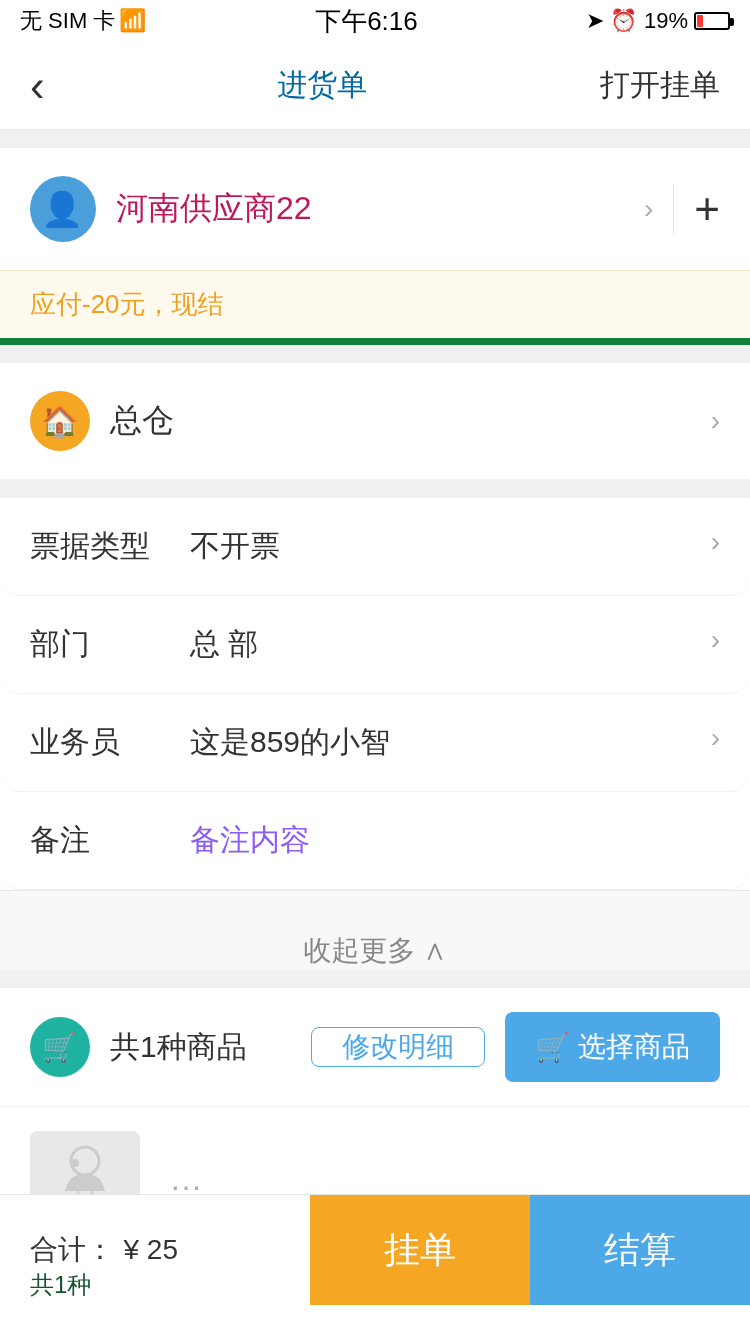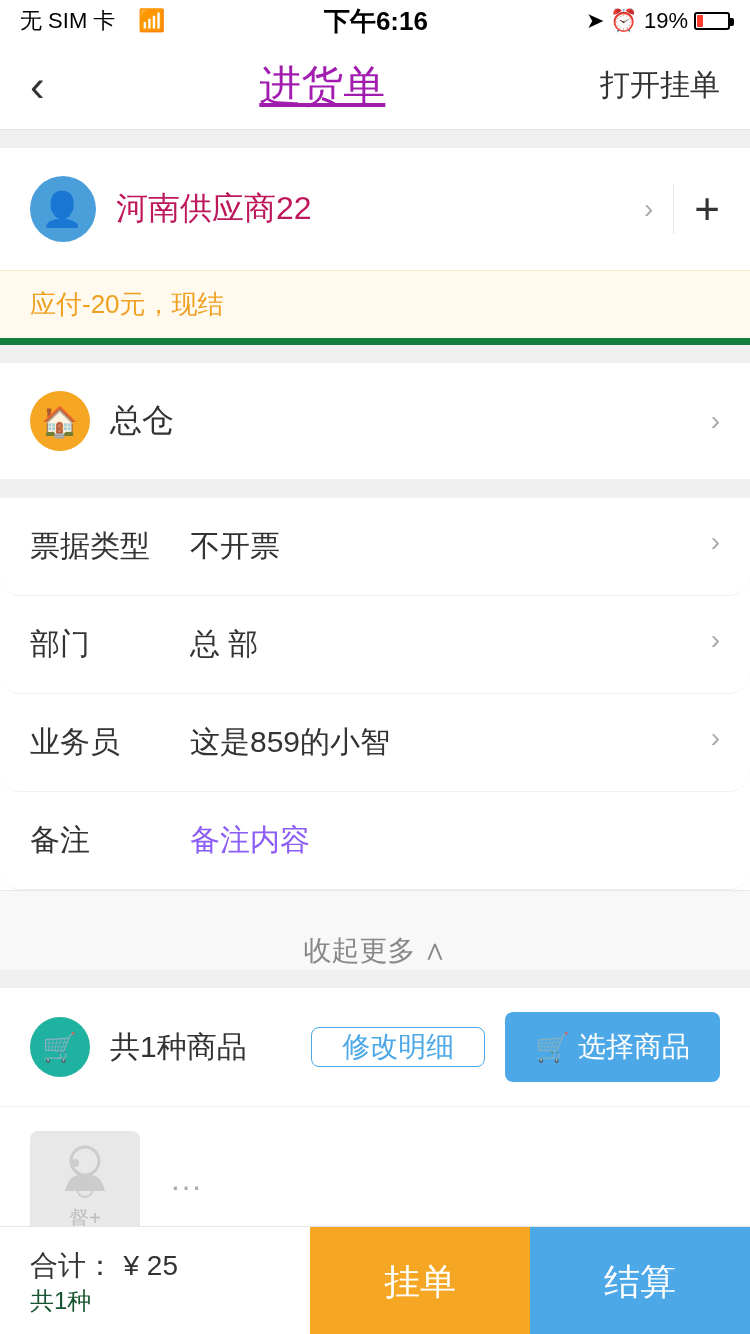--- a/index.html
+++ b/index.html
@@ -18,22 +18,22 @@
       width: 750px;
       height: 42px;
       background: #fff;
       display: flex;
       align-items: center;
       justify-content: space-between;
       padding: 0 20px;
       font-size: 22px;
       color: #000;
     }
-    .status-left { display: flex; align-items: center; gap: 23px; }
-    .status-center { font-size: 26px; font-weight: 700; }
+    .status-left { display: flex; align-items: center; gap: 4px; }
+    .status-center { font-size: 26px; font-weight: 400; }
     .status-right { display: flex; align-items: center; gap: 6px; font-size: 22px; }
     .battery-icon {
       width: 36px; height: 18px; border: 2px solid #000; border-radius: 3px; position: relative; display: inline-block;
     }
     .battery-icon::after {
       content: ''; position: absolute; right: -6px; top: 4px; width: 4px; height: 8px; background: #000; border-radius: 0 2px 2px 0;
     }
     .battery-fill {
       position: absolute; left: 1px; top: 1px; width: 20%; height: calc(100% - 2px); background: #ff3b30; border-radius: 1px;
     }
@@ -43,21 +43,21 @@
       width: 750px;
       height: 88px;
       background: #fff;
       display: flex;
       align-items: center;
       justify-content: space-between;
       padding: 0 30px;
       border-bottom: 1px solid #e5e5e5;
     }
     .nav-back { font-size: 36px; color: #333; cursor: pointer; }
-    .nav-title { font-size: 42px; font-weight: 500; color: #a21caf; text-decoration: underline; }
+    .nav-title { font-size: 30px; font-weight: 500; color: #0369a1; }
     .nav-action { font-size: 30px; color: #333; }
 
     
     .section-sep {
       height: 18px;
       background: #f0f0f0;
     }
 
     
     .card {
@@ -185,21 +185,21 @@
     }
     .product-info { flex: 1; }
     .product-name { font-size: 30px; color: #333; margin-bottom: 12px; }
     .product-price { font-size: 28px; color: #333; }
     .product-price .blue { color: #4da8e8; }
     .product-more { font-size: 32px; color: #aaa; padding: 10px; }
 
     
     .bottom-bar {
       position: fixed;
-      bottom: 0; left: 0; width: 750px; height: 108px;
+      bottom: 0; left: 0; width: 750px; height: 140px;
       display: flex;
       background: #fff;
       border-top: 1px solid #e5e5e5;
     }
     .total-section {
       flex: 1; display: flex; flex-direction: column; justify-content: center;
       padding-left: 30px;
     }
     .total-amount { font-size: 34px; color: #333; }
     .total-amount span { font-size: 28px; }

